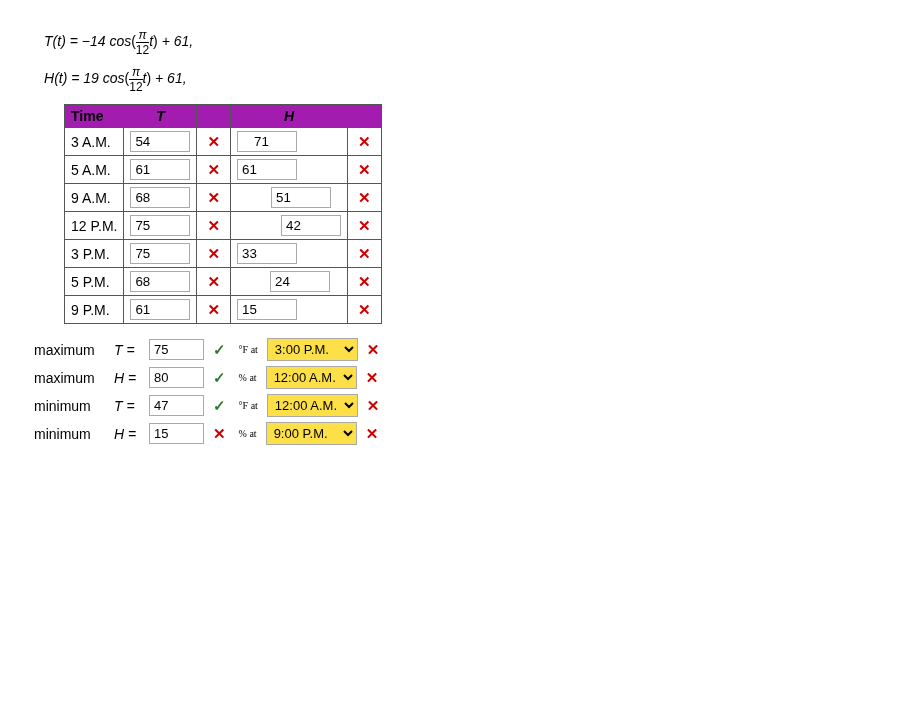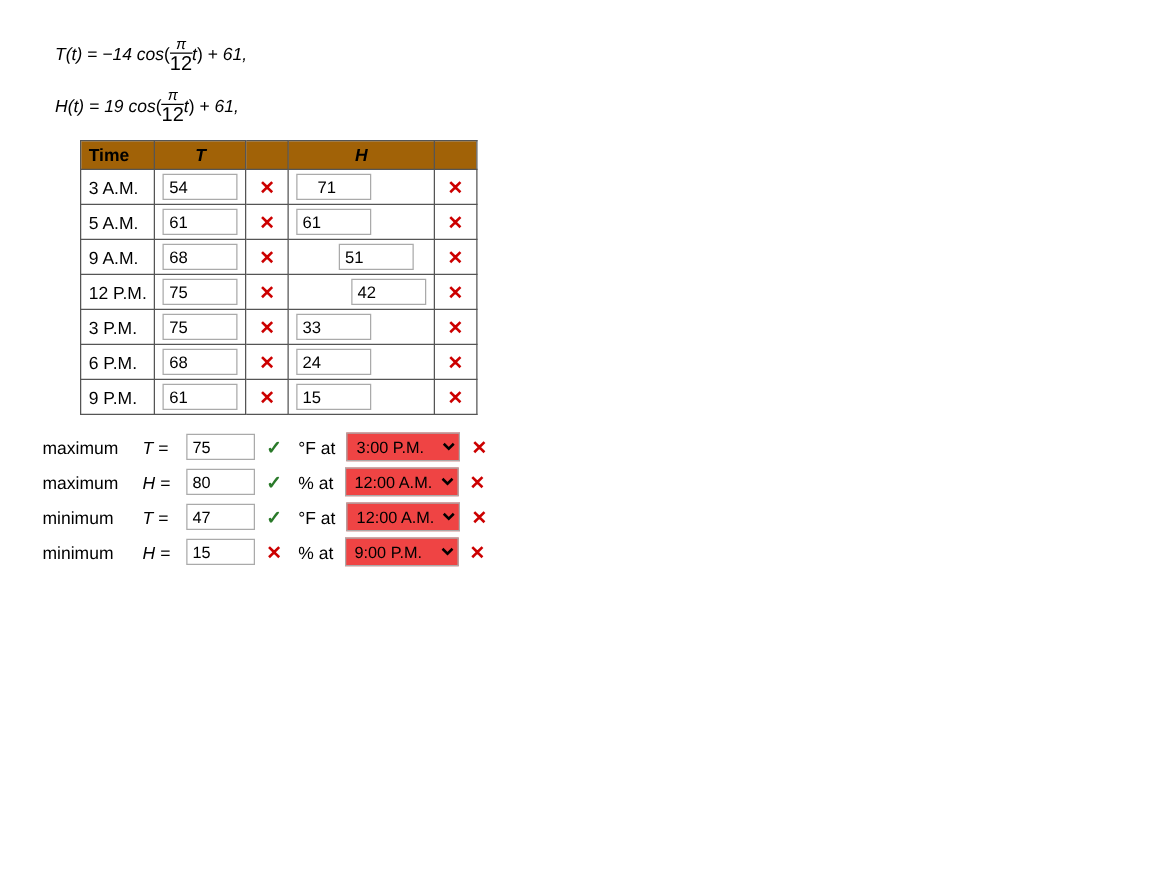--- a/index.html
+++ b/index.html
@@ -36,21 +36,21 @@
       margin-left: 40px;
       margin-bottom: 14px;
     }
     table.data-table th, table.data-table td {
       border: 1px solid #555;
       padding: 3px 6px;
       text-align: left;
       white-space: nowrap;
     }
     table.data-table th {
-      background: #a16207;
+      background: #a21caf;
       font-weight: bold;
       text-align: center;
     }
     table.data-table th.time-col {
       text-align: left;
     }
     .input-box {
       border: 1px solid #aaa;
       padding: 2px 5px;
       min-width: 60px;
@@ -78,29 +78,30 @@
       font-size: 14px;
     }
     .eq-cell {
       font-size: 14px;
       font-style: italic;
     }
     select.time-select {
       border: 1px solid #aaa;
       padding: 2px 3px;
       font-size: 13px;
-      background: #ef4444;
+      background: #fde047;
     }
     .unit-cell {
-      font-size: 14px;
+      font-size: 10px;
       margin: 0 4px;
+      font-family: Liberation Serif, serif;
     }
     .frac { display: inline-block; text-align: center; vertical-align: middle; }
     .frac .num { display: block; border-bottom: 1px solid #000; font-size: 12px; }
-    .frac .den { display: block; font-size: 16px; }
+    .frac .den { display: block; font-size: 12px; }
   </style>
 </head>
 <body>
 
 <div class="problem-text"></div>
 
 <div class="equation">
   <i>T</i>(<i>t</i>) = −14 cos<span style="font-style:normal">(</span><span class="frac"><span class="num"><i>π</i></span><span class="den">12</span></span><i>t</i><span style="font-style:normal">)</span> + 61,
 </div>
 
@@ -154,24 +155,24 @@
     <td><span class="x-icon">✕</span></td>
   </tr>
       <tr>
     <td>3 P.M.</td>
     <td><input type="text" class="input-box" value="75" style="width: 55px; border: 1px solid rgb(170, 170, 170); padding: 2px 4px;"></td>
     <td><span class="x-icon">✕</span></td>
     <td><input type="text" class="input-box" value="33" style="width: 55px; border: 1px solid rgb(170, 170, 170); padding: 2px 4px;"></td>
     <td><span class="x-icon">✕</span></td>
   </tr>
       <tr>
-    <td>6 P.M.</td>
+    <td>5 P.M.</td>
     <td><input type="text" class="input-box" value="68" style="width: 55px; border: 1px solid rgb(170, 170, 170); padding: 2px 4px;"></td>
     <td><span class="x-icon">✕</span></td>
-    <td><input type="text" class="input-box" value="24" style="width: 55px; border: 1px solid rgb(170, 170, 170); padding: 2px 4px;"></td>
+    <td><input type="text" class="input-box" value="24" style="width: 55px; border: 1px solid rgb(170, 170, 170); padding: 2px 4px; margin-left: 33px;"></td>
     <td><span class="x-icon">✕</span></td>
   </tr>
       <tr>
     <td>9 P.M.</td>
     <td><input type="text" class="input-box" value="61" style="width: 55px; border: 1px solid rgb(170, 170, 170); padding: 2px 4px;"></td>
     <td><span class="x-icon">✕</span></td>
     <td><input type="text" class="input-box" value="15" style="width: 55px; border: 1px solid rgb(170, 170, 170); padding: 2px 4px;"></td>
     <td><span class="x-icon">✕</span></td>
   </tr>
     </tbody>

